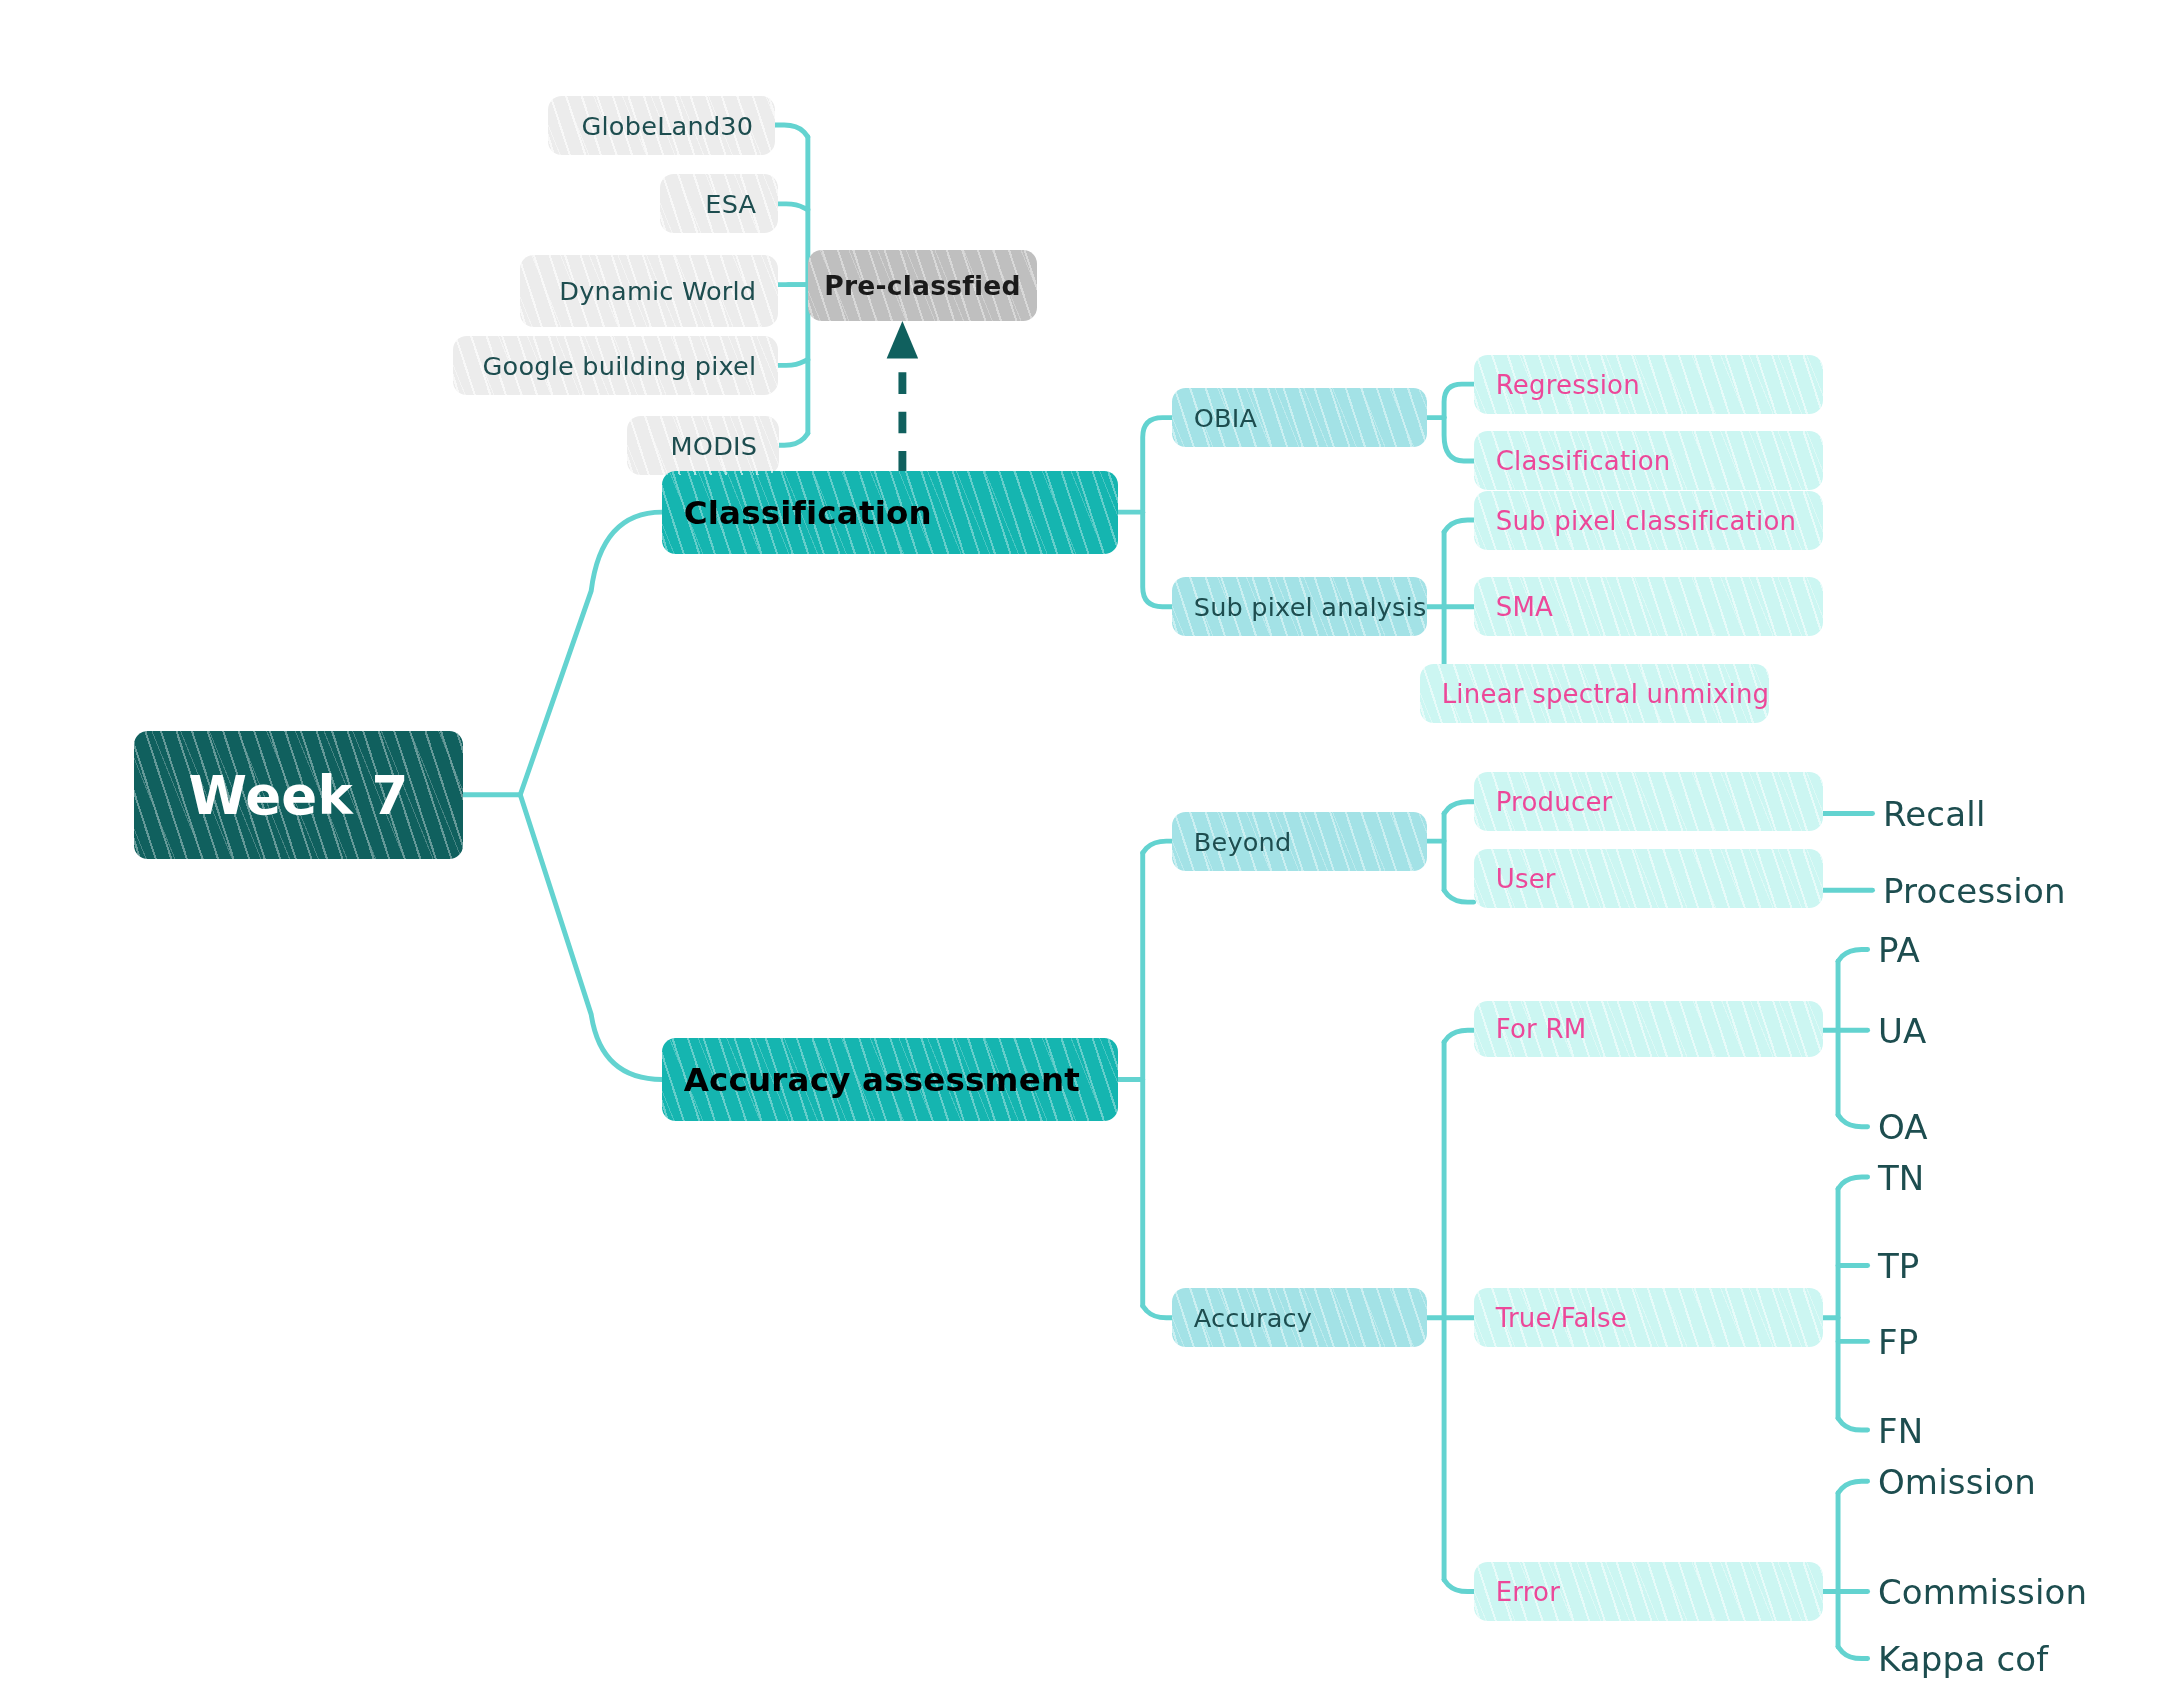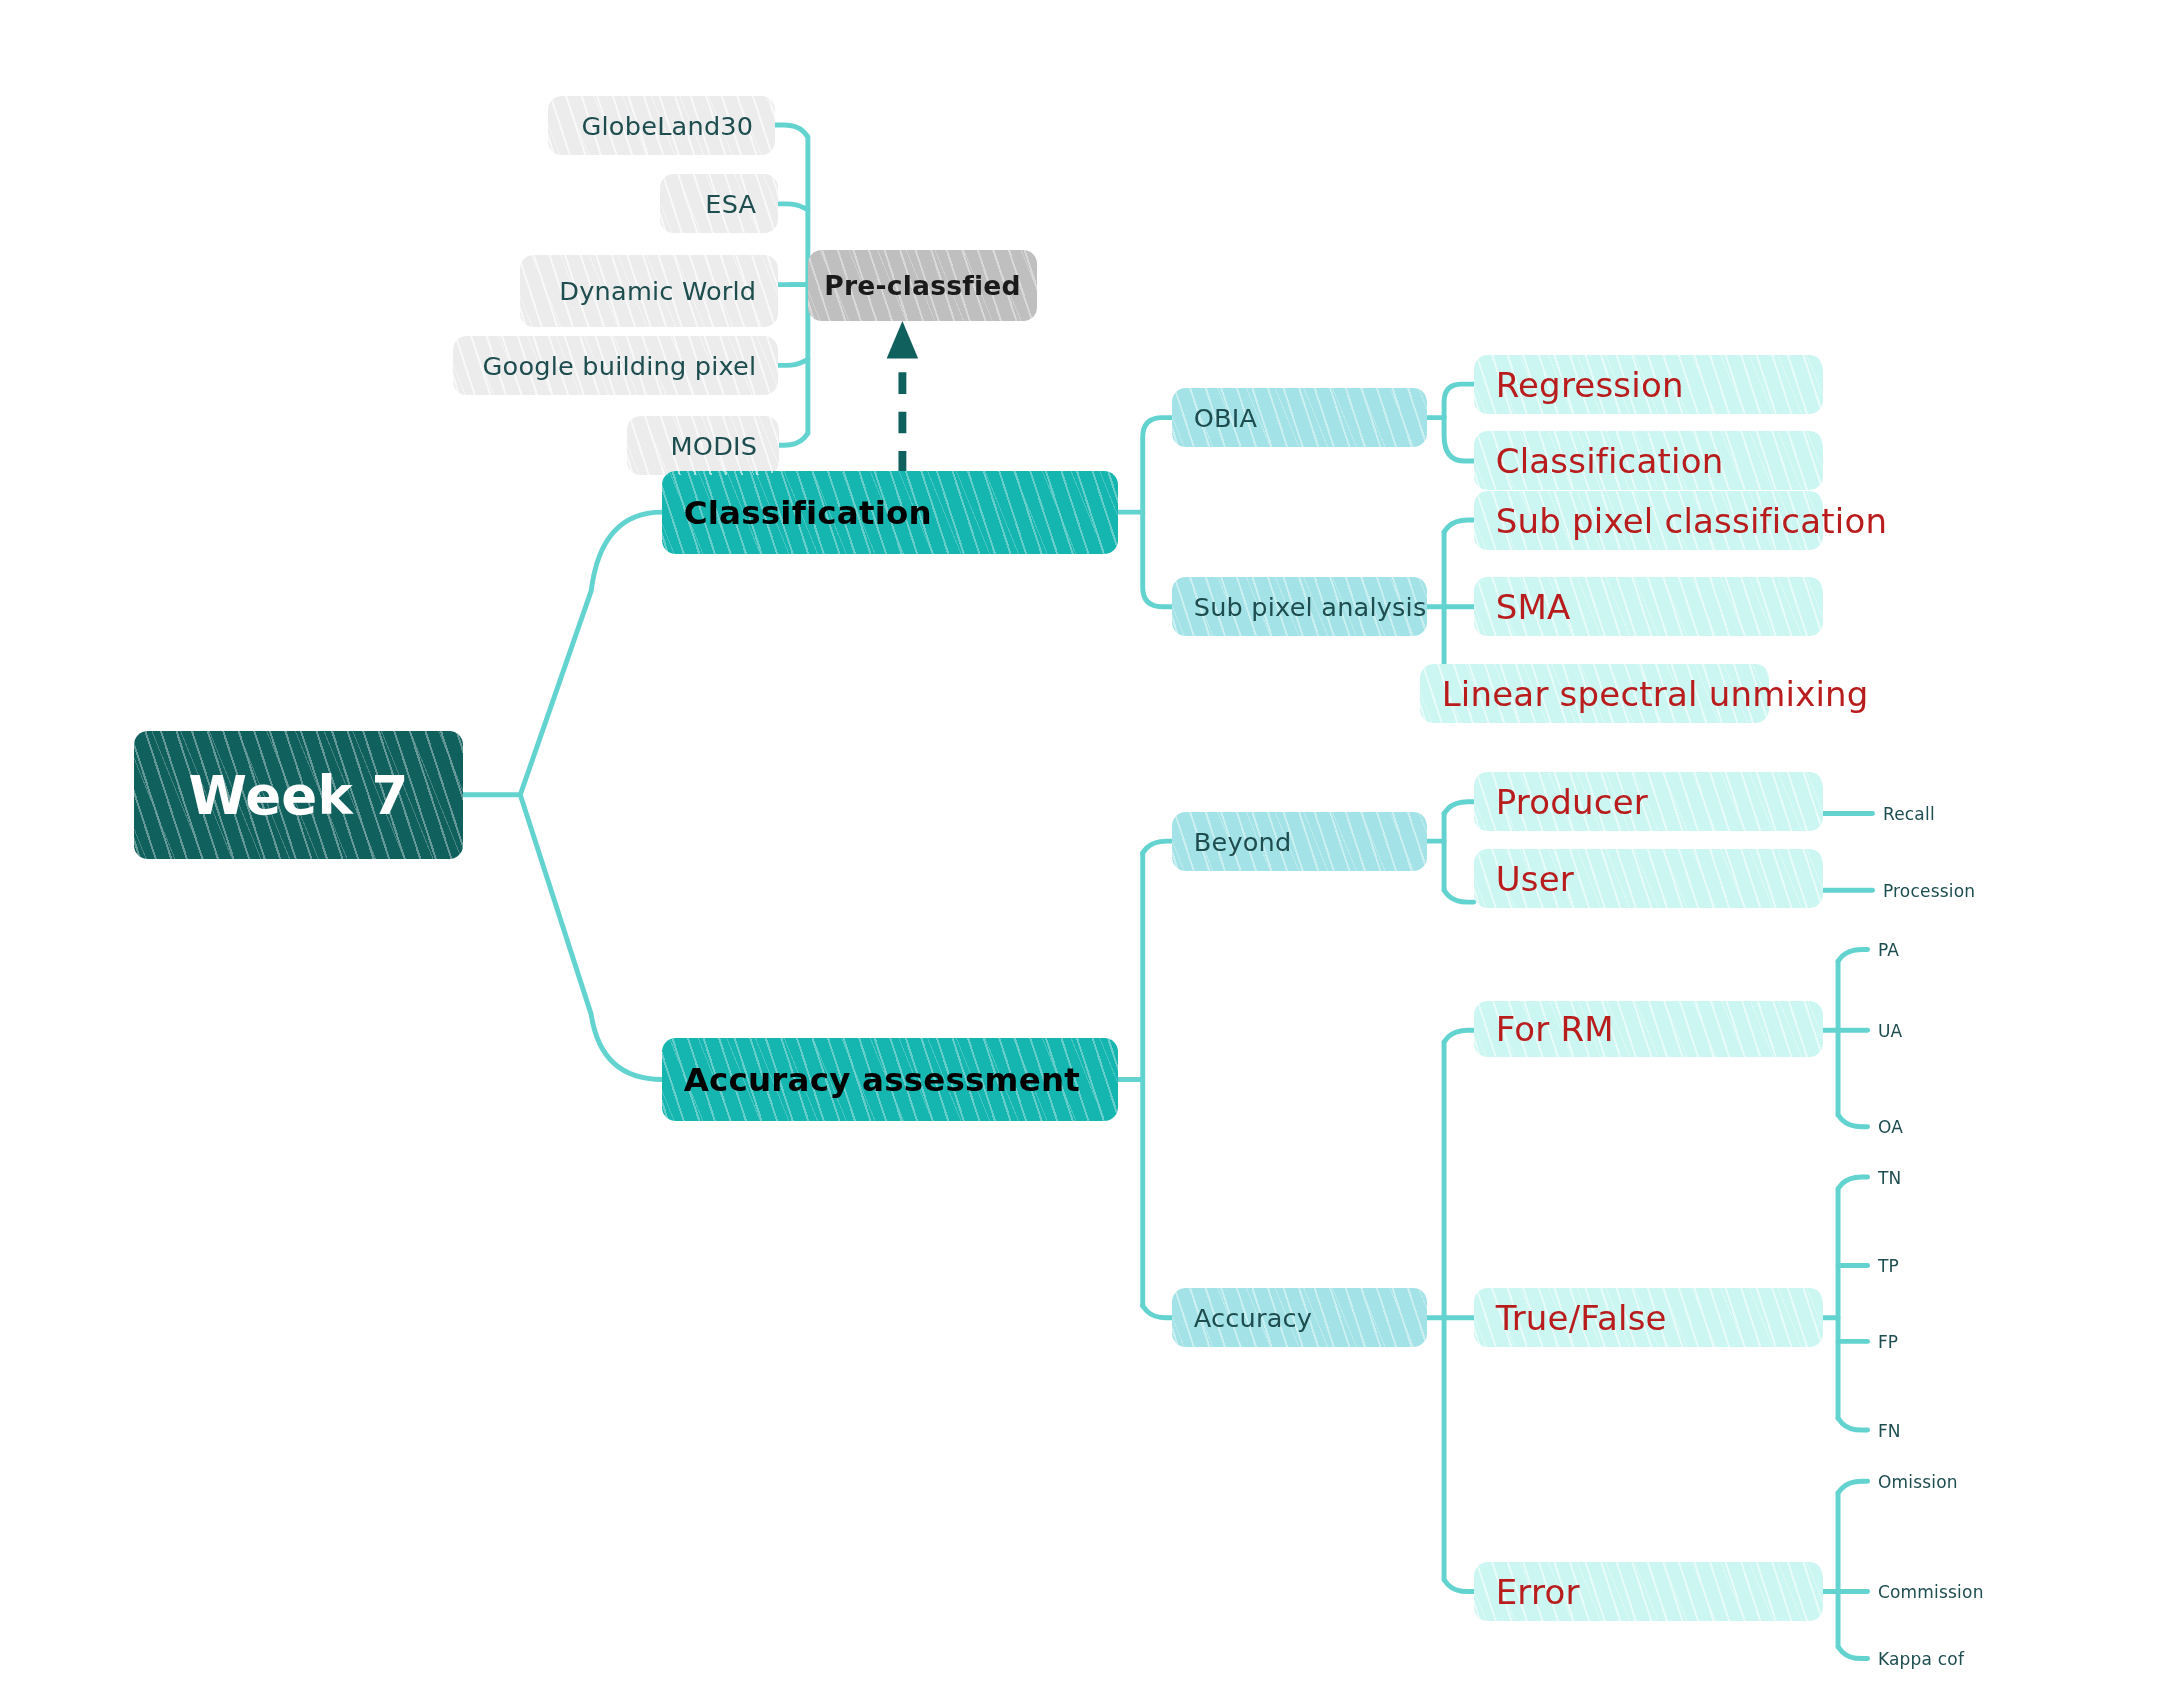--- a/index.html
+++ b/index.html
@@ -62,25 +62,25 @@
   .gray-main .scrib{opacity:.45;}
 
   .gray-sub{font-size:25.6px;font-weight:400;color:#1d4d4f;}
   .gray-sub .fill{background:#ececec;}
   .gray-sub .scrib{opacity:.75;}
 
   .l2{font-size:25.6px;font-weight:400;color:#1d4d4f;}
   .l2 .fill{background:#a3e2e6;}
   .l2 .scrib{opacity:.50;}
 
-  .l3{font-size:34px;font-weight:400;color:#b91c1c;}
+  .l3{font-size:26px;font-weight:400;color:#ec4899;}
   .l3 .fill{background:#ccf6f2;}
   .l3 .scrib{opacity:.62;}
 
-  .l4{font-size:17px;font-weight:400;color:#1d4d4f;}
+  .l4{font-size:34px;font-weight:400;color:#1d4d4f;}
 
   .pad-l{padding-left:21.7px;}
   .pad-r{padding-right:21.7px;justify-content:flex-end;}
 </style>
 </head>
 <body>
 
 <div id="stage">
 
   <svg id="wires" viewBox="0 0 2216 1720" xmlns="http://www.w3.org/2000/svg">

